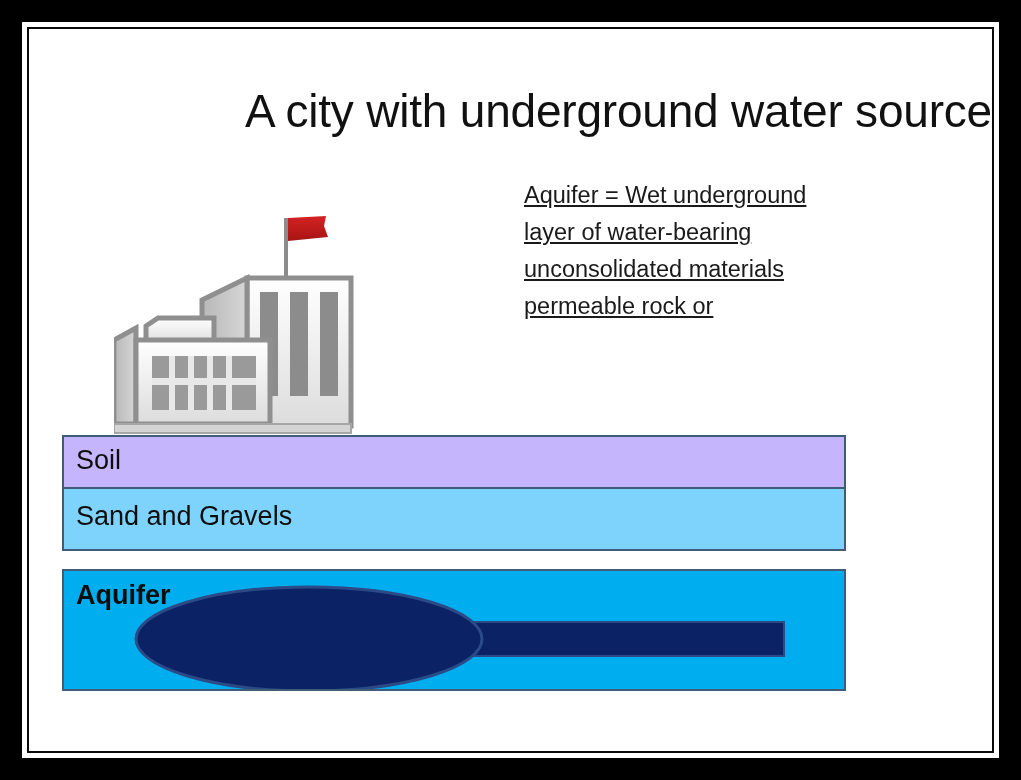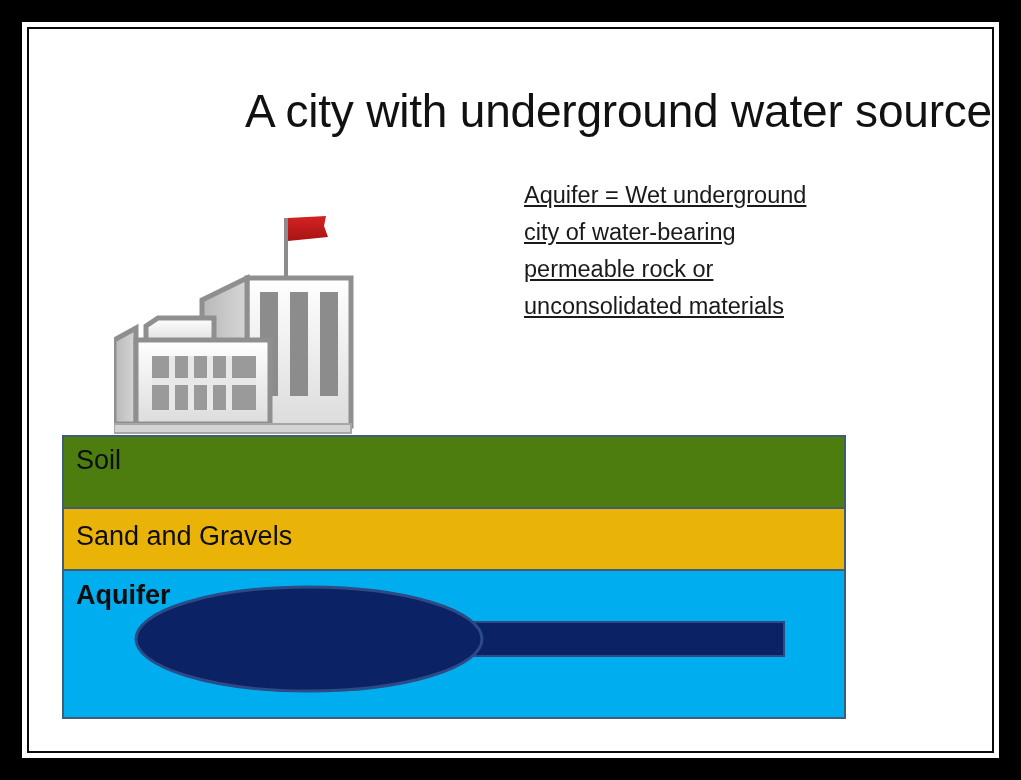--- a/index.html
+++ b/index.html
@@ -99,34 +99,34 @@
   .layer-label {
     position: absolute;
     left: 12px;
     font-size: 27px;
     color: #0d0d0d;
     white-space: nowrap;
   }
   #layer-soil {
     top: 406px;
     height: 74px;
-    background: #4d7c0f;
+    background: #c4b5fd;
   }
   #layer-soil .layer-label { top: 8px; }
 
   #layer-sand {
-    top: 478px;
+    top: 458px;
     height: 64px;
-    background: #eab308;
+    background: #7dd3fc;
   }
   #layer-sand .layer-label { top: 12px; }
 
   #layer-aquifer {
     top: 540px;
-    height: 150px;
+    height: 122px;
     background: #00aeef;
     overflow: hidden;
   }
   #layer-aquifer .layer-label { top: 9px; font-weight: 700; }
 
   
   #water-body {
     position: absolute;
     left: 0;
     top: 0;
@@ -142,23 +142,23 @@
 <div id="slide">
   <div id="frame-white-gap"></div>
   <div id="frame-inner-line"></div>
 
   <div id="canvas">
 
     <div id="title">A city with underground water source</div>
 
     <div id="definition">
       <span class="defline">Aquifer = Wet underground</span>
-      <span class="defline">city of water-bearing</span>
+      <span class="defline">layer of water-bearing</span>
+      <span class="defline">unconsolidated materials</span>
       <span class="defline">permeable rock or</span>
-      <span class="defline">unconsolidated materials</span>
     </div>
 
     <div id="cityscape">
       <svg width="360" height="235" viewBox="0 0 360 235" xmlns="http://www.w3.org/2000/svg">
         <defs>
           <linearGradient id="gLight" x1="0" y1="0" x2="0" y2="1">
             <stop offset="0%" stop-color="#FFFFFF"></stop>
             <stop offset="100%" stop-color="#DCDCDC"></stop>
           </linearGradient>
           <linearGradient id="gMid" x1="0" y1="0" x2="1" y2="0">

